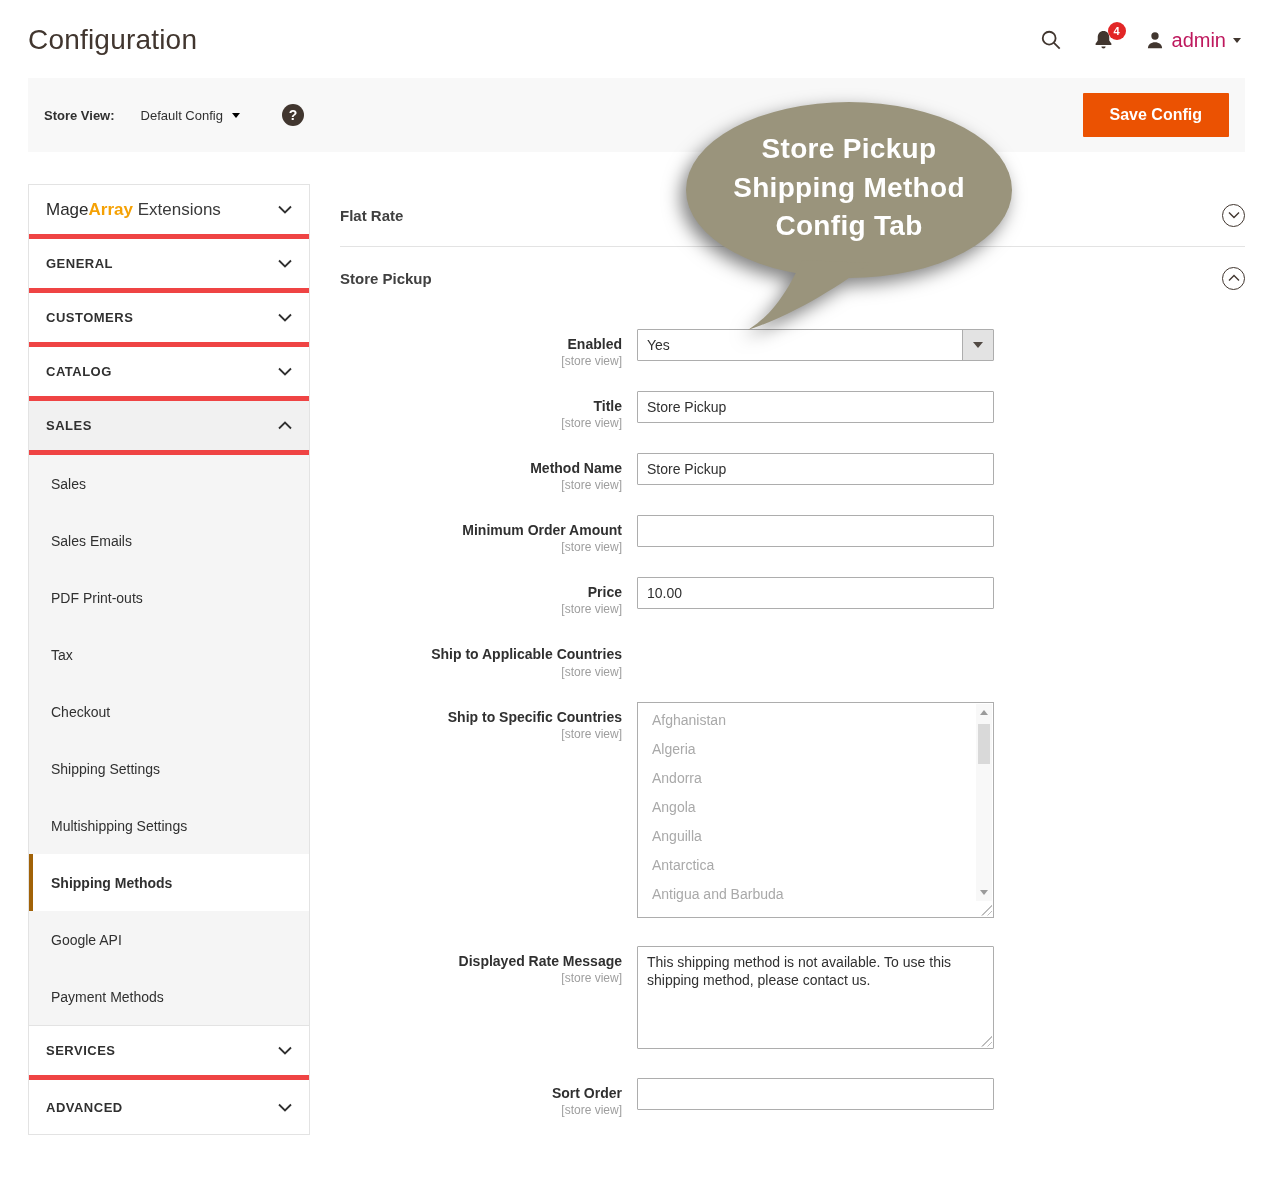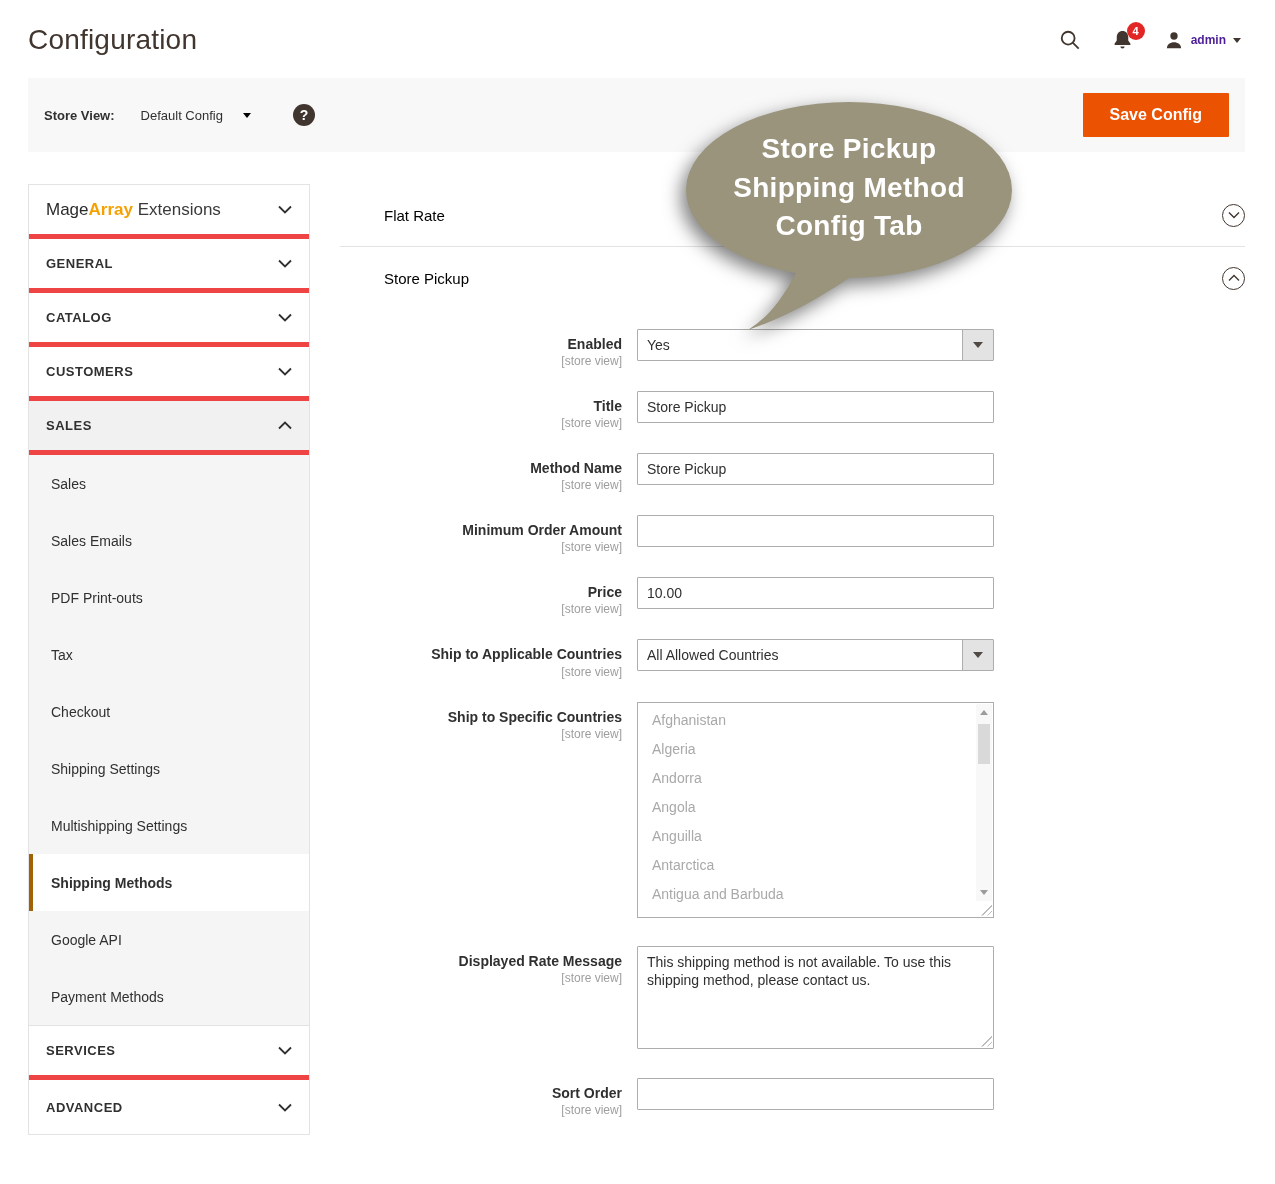--- a/index.html
+++ b/index.html
@@ -10,29 +10,29 @@
   .page-header { display:flex; justify-content:space-between; align-items:center;
     padding:24px 34px 22px 28px; }
   .page-title { font-size:28px; font-weight:400; color:#41362f; letter-spacing:.2px; }
   .header-right { display:flex; align-items:center; gap:30px; }
   .icon-btn { cursor:pointer; display:flex; align-items:center; }
   .bell-wrap { position:relative; }
   .badge { position:absolute; top:-7px; right:-11px; min-width:18px; height:18px;
     background:#e22626; border-radius:50%; color:#fff; font-size:11px; font-weight:700;
     display:flex; align-items:center; justify-content:center; padding:0 3px; }
   .admin-menu { display:flex; align-items:center; gap:7px; cursor:pointer; }
-  .admin-name { font-size:12px; color:#4c1d95;font-weight:bold; }
+  .admin-name { font-size:20px; color:#be185d; }
   .caret-dn { width:0; height:0; border-left:4px solid transparent;
     border-right:4px solid transparent; border-top:5px solid #41362f; }
 
   
   .toolbar { margin:0 30px 0 28px; background:#f8f8f8; height:74px;
     display:flex; align-items:center; padding:0 16px; }
   .sv-label { font-size:13px; font-weight:700; color:#303030; }
-  .sv-select { display:flex; align-items:center; gap:20px; margin-left:26px;
+  .sv-select { display:flex; align-items:center; gap:9px; margin-left:26px;
     font-size:13px; color:#303030; cursor:pointer; }
   .sv-select .caret-dn { border-top-color:#000; }
   .help-circle { width:22px; height:22px; border-radius:50%; background:#41362f;
     color:#fff; font-size:14px; font-weight:700; display:flex; align-items:center;
     justify-content:center; margin-left:42px; cursor:pointer; }
   .save-btn { margin-left:auto; background:#eb5202; border:none; border-radius:1px;
     color:#fff; font-family:inherit; font-size:16px; font-weight:700;
     padding:13px 27px; cursor:pointer; }
 
   
@@ -50,21 +50,21 @@
   .side-row.expanded { background:#f1f1f1; }
   .submenu { background:#f5f5f5; border-bottom:1px solid #e3e3e3; }
   .submenu-item { height:57px; display:flex; align-items:center; padding:0 18px;
     font-size:14px; color:#303030; cursor:pointer; border-left:4px solid transparent; }
   .submenu-item.active { background:#fff; border-left:4px solid #a16207; font-weight:700; }
 
   
   .main { flex:1; position:relative; }
   .section-head { height:62px; display:flex; align-items:center;
     justify-content:space-between; }
-  .section-title { font-size:15px; font-weight:400; color:#000000;margin-left:44px; }
+  .section-title { font-size:15px; font-weight:700; color:#404040; }
   .collapse-btn { width:23px; height:23px; border:1px solid #41362f; border-radius:50%;
     background:transparent; display:flex; align-items:center; justify-content:center;
     cursor:pointer; }
   hr.divider { border:none; border-top:1px solid #e3e3e3; }
 
   .form { margin-top:20px; }
   .field-row { display:flex; margin-bottom:23px; }
   .field-row.tall { margin-bottom:28px; }
   .field-label { width:297px; flex:none; text-align:right; padding:7px 15px 0 0; }
   .label-main { display:block; font-size:14px; font-weight:700; color:#303030; line-height:1.15; }
@@ -158,27 +158,27 @@
           <polyline points="1,1.5 7,7.5 13,1.5"></polyline>
         </svg>
     </div>
     <div class="side-row">
       <span class="side-section-label">GENERAL</span>
       <svg class="ico" width="14" height="9" viewBox="0 0 14 9" fill="none" stroke="#303030" stroke-width="1.8">
           <polyline points="1,1.5 7,7.5 13,1.5"></polyline>
         </svg>
     </div>
     <div class="side-row">
+      <span class="side-section-label">CUSTOMERS</span>
+      <svg class="ico" width="14" height="9" viewBox="0 0 14 9" fill="none" stroke="#303030" stroke-width="1.8">
+          <polyline points="1,1.5 7,7.5 13,1.5"></polyline>
+        </svg>
+    </div>
+    <div class="side-row">
       <span class="side-section-label">CATALOG</span>
-      <svg class="ico" width="14" height="9" viewBox="0 0 14 9" fill="none" stroke="#303030" stroke-width="1.8">
-          <polyline points="1,1.5 7,7.5 13,1.5"></polyline>
-        </svg>
-    </div>
-    <div class="side-row">
-      <span class="side-section-label">CUSTOMERS</span>
       <svg class="ico" width="14" height="9" viewBox="0 0 14 9" fill="none" stroke="#303030" stroke-width="1.8">
           <polyline points="1,1.5 7,7.5 13,1.5"></polyline>
         </svg>
     </div>
     <div class="side-row expanded">
       <span class="side-section-label">SALES</span>
       <svg class="ico" width="14" height="9" viewBox="0 0 14 9" fill="none" stroke="#303030" stroke-width="1.8">
           <polyline points="1,7.5 7,1.5 13,7.5"></polyline>
         </svg>
     </div>
@@ -281,28 +281,20 @@
         </div>
         <div class="field-control">
           <input class="txt" type="text" value="10.00" style="">
         </div>
       </div>
 
       <div class="field-row">
         <div class="field-label">
           <span class="label-main">Ship to Applicable Countries</span>
           <span class="label-scope">[store view]</span>
-        </div>
-        <div class="field-control">
-          <div class="select-box">
-            <span>All Allowed Countries</span>
-            <span class="select-btn">
-                <span class="tri-dn"></span>
-              </span>
-          </div>
         </div>
       </div>
 
       <div class="field-row tall">
         <div class="field-label">
           <span class="label-main">Ship to Specific Countries</span>
           <span class="label-scope">[store view]</span>
         </div>
         <div class="field-control">
           <div class="multiselect">

